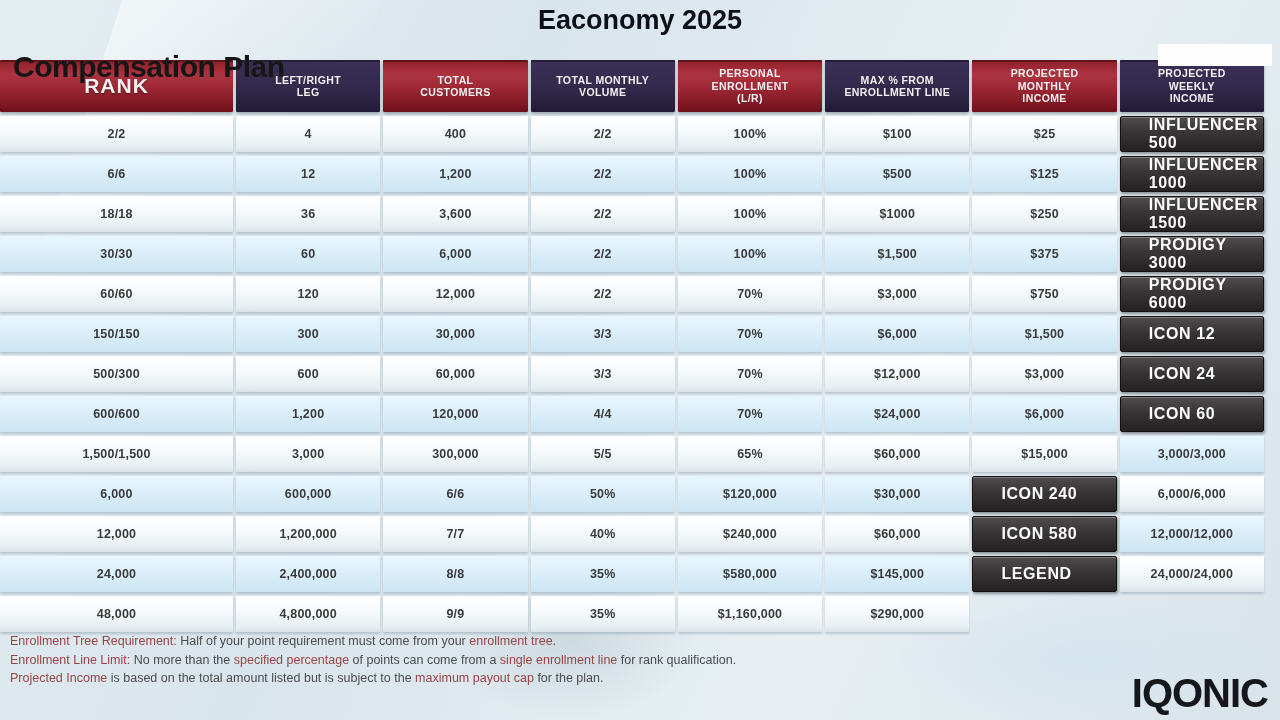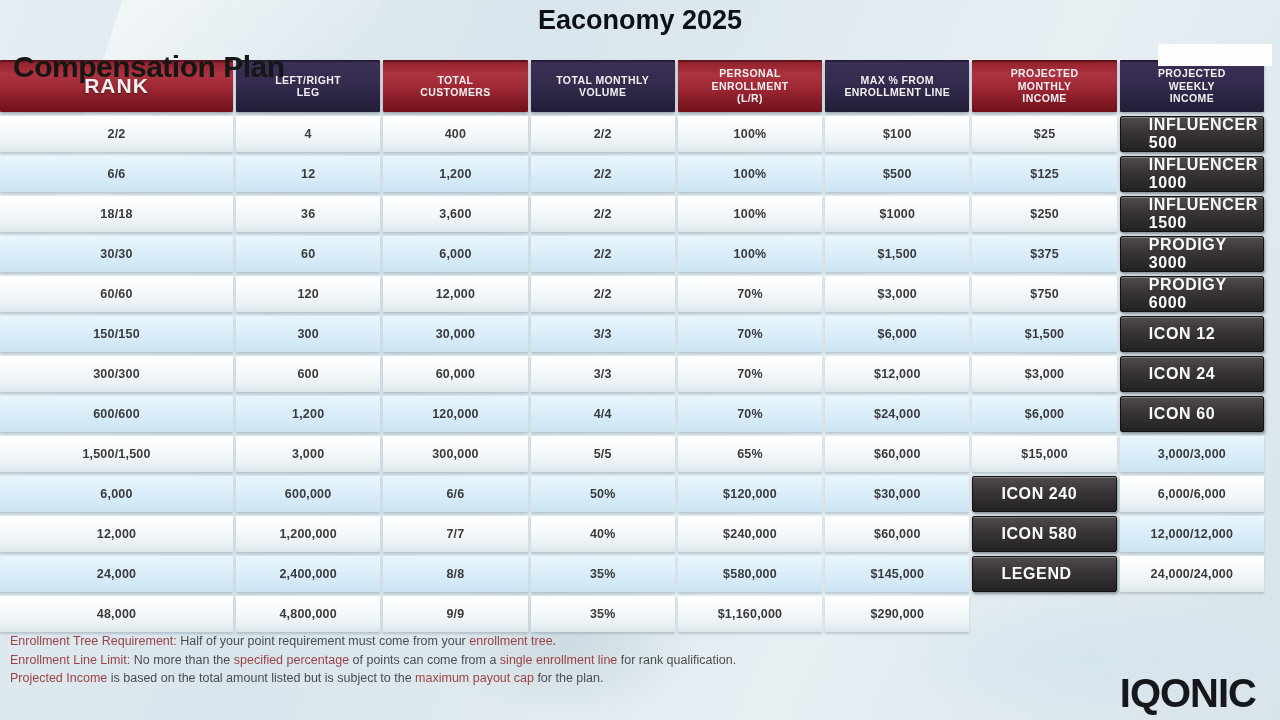--- a/index.html
+++ b/index.html
@@ -86,21 +86,21 @@
     background:#fdfdfd; z-index:3;
   }
 
   .footnotes {
     position:absolute; left:10px; top:632px; z-index:2;
     font-size:12.5px; line-height:18.5px; color:#4c4c4e;
   }
   .fline .em { color:#9b4446; }
 
   .brand-logo {
-    position:absolute; right:24px; bottom:4px; z-index:2;
+    position:absolute; right:12px; bottom:4px; z-index:2;
     font-size:40px; font-weight:bold; letter-spacing:-1px; color:#16171b;
   }
 </style>
 </head>
 <body>
 
 <div class="bg-streak streak-a"></div>
 <div class="bg-streak streak-b"></div>
 <div class="bg-streak streak-c"></div>
 
@@ -167,21 +167,21 @@
     <div class="dcell white">$750</div>
     <div class="rankcell">PRODIGY 6000</div>
     <div class="dcell blue">150/150</div>
     <div class="dcell blue">300</div>
     <div class="dcell blue">30,000</div>
     <div class="dcell blue">3/3</div>
     <div class="dcell blue">70%</div>
     <div class="dcell blue">$6,000</div>
     <div class="dcell blue">$1,500</div>
     <div class="rankcell">ICON 12</div>
-    <div class="dcell white">300/300</div>
+    <div class="dcell white">500/300</div>
     <div class="dcell white">600</div>
     <div class="dcell white">60,000</div>
     <div class="dcell white">3/3</div>
     <div class="dcell white">70%</div>
     <div class="dcell white">$12,000</div>
     <div class="dcell white">$3,000</div>
     <div class="rankcell">ICON 24</div>
     <div class="dcell blue">600/600</div>
     <div class="dcell blue">1,200</div>
     <div class="dcell blue">120,000</div>

